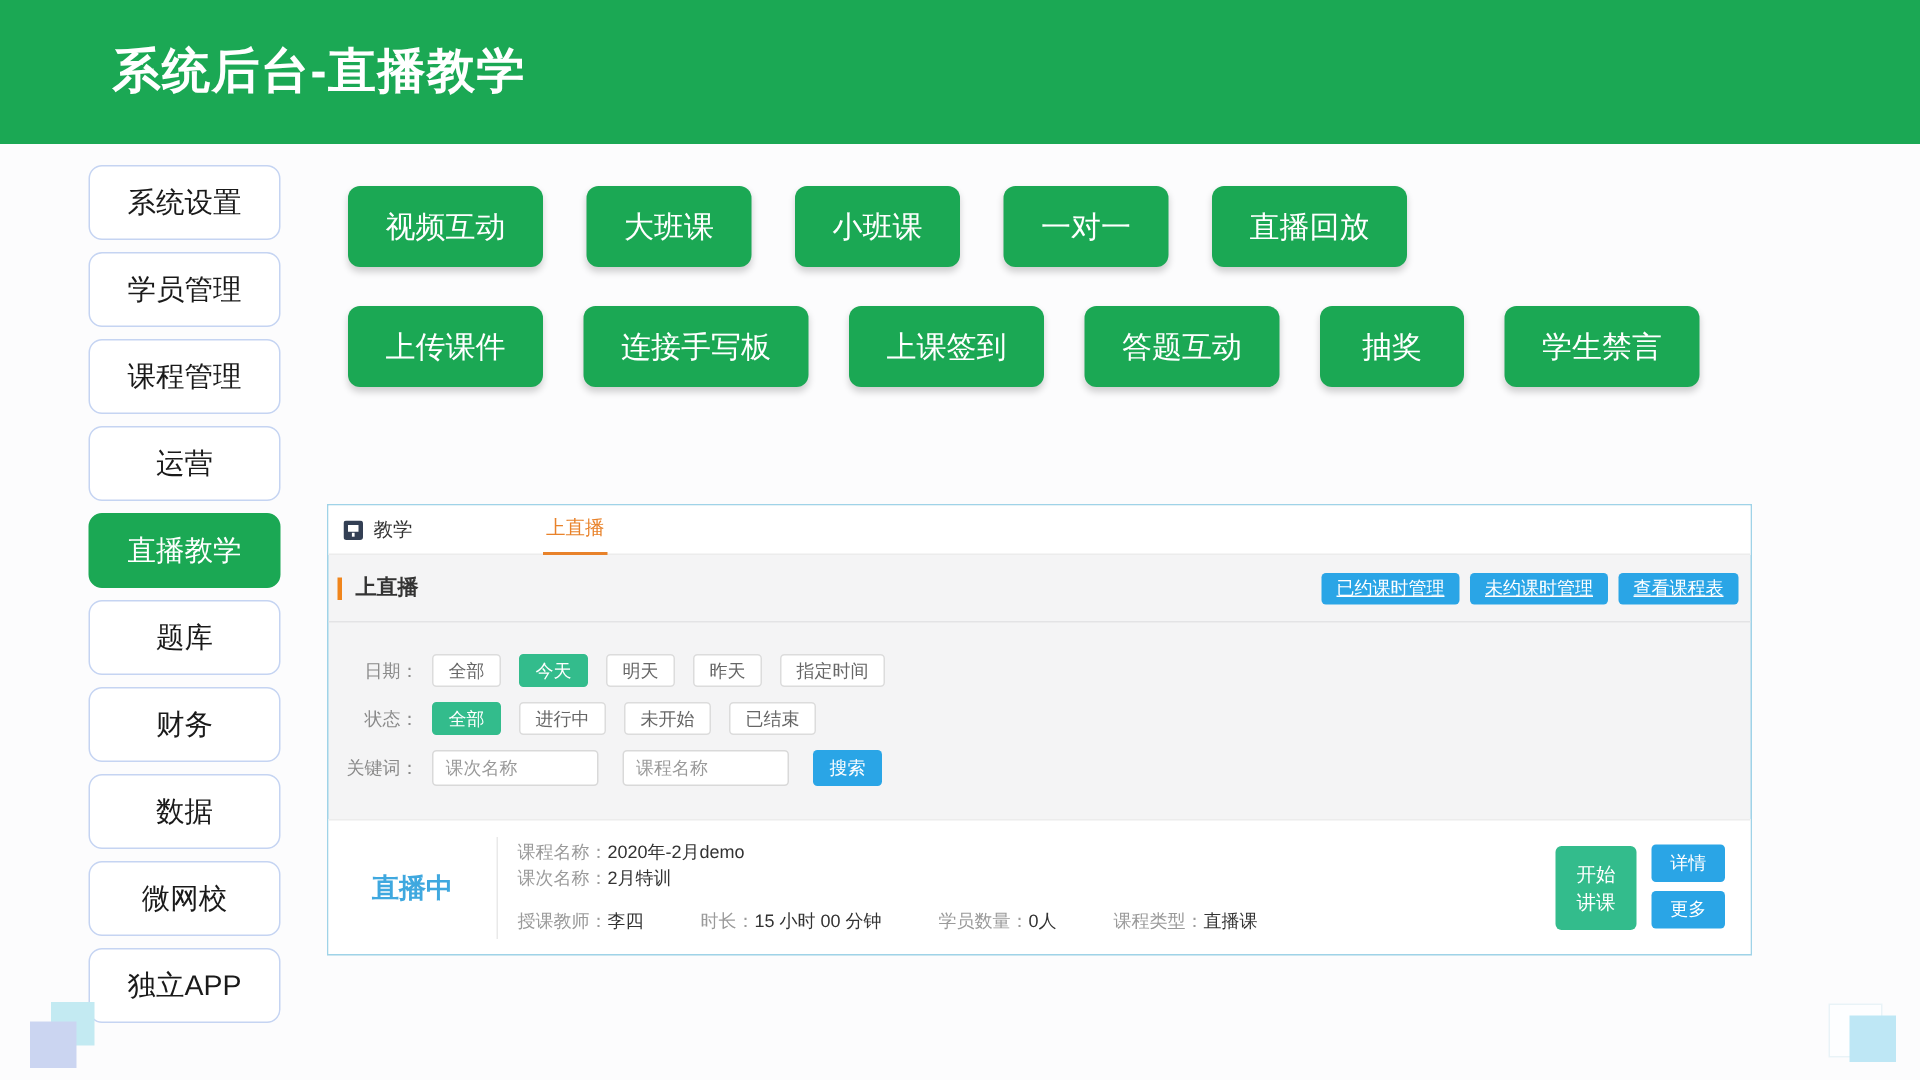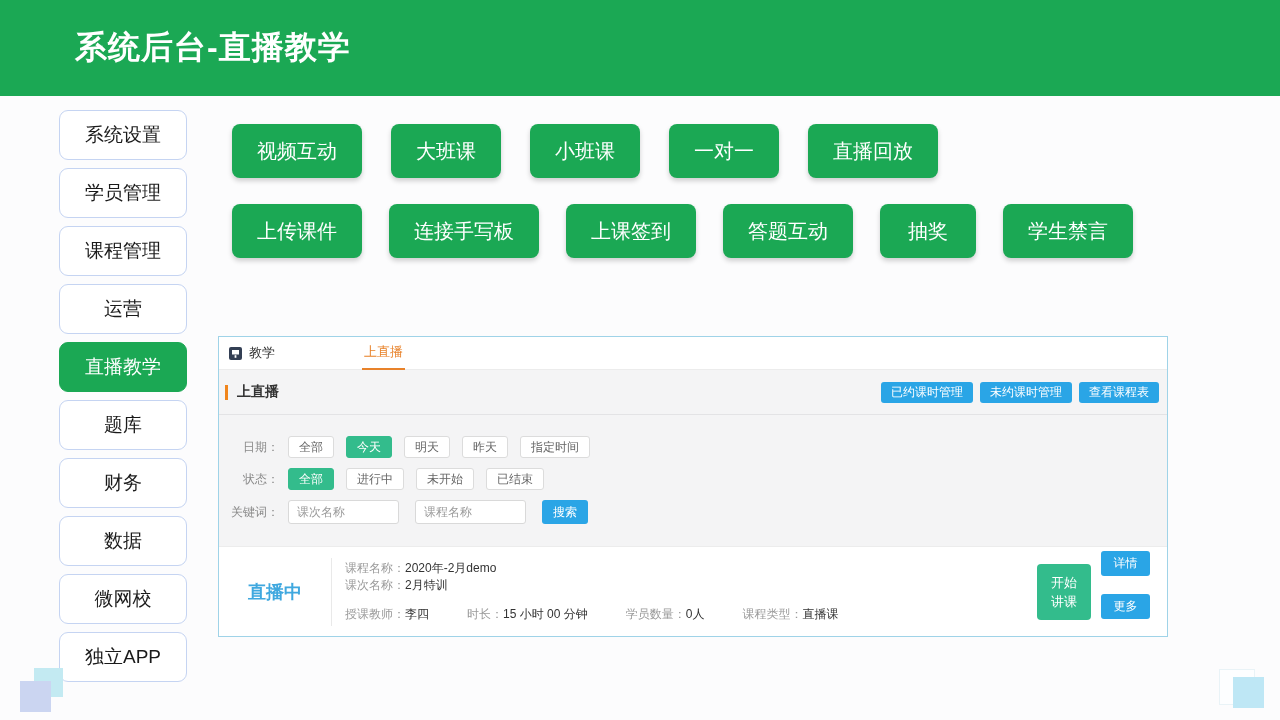--- a/index.html
+++ b/index.html
@@ -35,21 +35,21 @@
   .app-label { font-size:13px; color:#333; }
   .topbar-tab { position:absolute; left:143px; top:0; height:33px; line-height:30px;
     color:#E8822A; font-size:13px; border-bottom:2px solid #E8822A; padding:0 2px; cursor:pointer; }
   .section-head { height:45px; flex:none; display:flex; align-items:center;
     padding:0 8px 0 6px; border-bottom:1px solid #e3e3e5; }
   .accent-bar { width:3px; height:15px; background:#F0851C; margin-right:9px; flex:none; }
   .section-title { font-size:14px; font-weight:700; color:#333; }
   .head-actions { margin-left:auto; display:flex; gap:7px; }
   .blue-btn { background:#2AA5E6; color:#fff; font-size:12px; height:21px; padding:0 10px;
     border:none; border-radius:3px; display:flex; align-items:center; cursor:pointer;
-    font-family:inherit; }
+    font-family:inherit;text-decoration:underline; }
   .filters { flex:1; padding:21px 0 0 12px; }
   .frow { display:flex; align-items:center; margin-bottom:10px; }
   .flabel { width:48px; text-align:right; font-size:12px; color:#8a8a8a; margin-right:9px; flex:none; }
   .chips { display:flex; gap:12px; }
   .chip { height:22px; padding:0 10px; background:#fff; border:1px solid #dcdcdc;
     border-radius:3px; font-size:12px; color:#666; display:flex; align-items:center;
     justify-content:center; cursor:pointer; }
   .chip.selected { background:#33BC8C; border-color:#33BC8C; color:#fff; }
   .kw-input { width:111px; height:24px; border:1px solid #d9d9d9; border-radius:3px;
     padding:0 8px; font-size:12px; color:#333; margin-right:16px; outline:none;
@@ -69,21 +69,21 @@
   .dvalue { color:#333; font-weight:400; }
   .meta-item { margin-right:38px; display:flex; align-items:center; }
   .row-actions { flex:none; width:122px; height:100%; position:relative; margin-right:8px; }
   .start-btn { position:absolute; left:0; top:17px; width:54px; height:56px; background:#33BC8C;
     color:#fff; border:none; border-radius:4px; font-size:13px; display:flex;
     flex-direction:column; align-items:center; justify-content:center; line-height:19px;
     cursor:pointer; font-family:inherit; }
   .mini-btn { position:absolute; left:64px; width:49px; height:25px; background:#2AA5E6;
     color:#fff; font-size:12px; border:none; border-radius:3px; display:flex;
     align-items:center; justify-content:center; cursor:pointer; font-family:inherit; }
-  .detail-btn { top:4px; }
+  .detail-btn { top:16px; }
   .more-btn { top:47px; }
   
   .deco { position:absolute; }
   .deco-bl-back { left:34px; top:668px; width:29px; height:29px; background:#C3EAF2; }
   .deco-bl-front { left:20px; top:681px; width:31px; height:31px; background:#CBD5F1; }
   .deco-br-back { left:1219px; top:669px; width:36px; height:36px; background:#fdfeff;
     border:1px solid #e9f3f7; }
   .deco-br-front { left:1233px; top:677px; width:31px; height:31px; background:#BEE7F5; }
 </style>
 </head>

